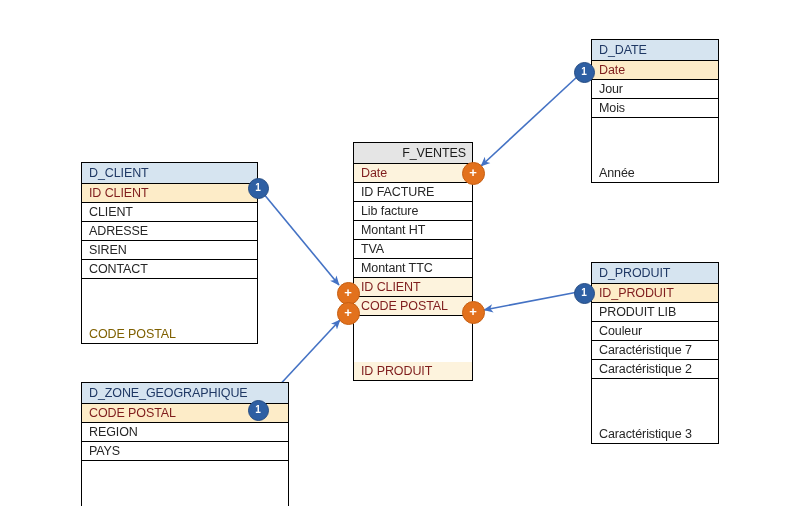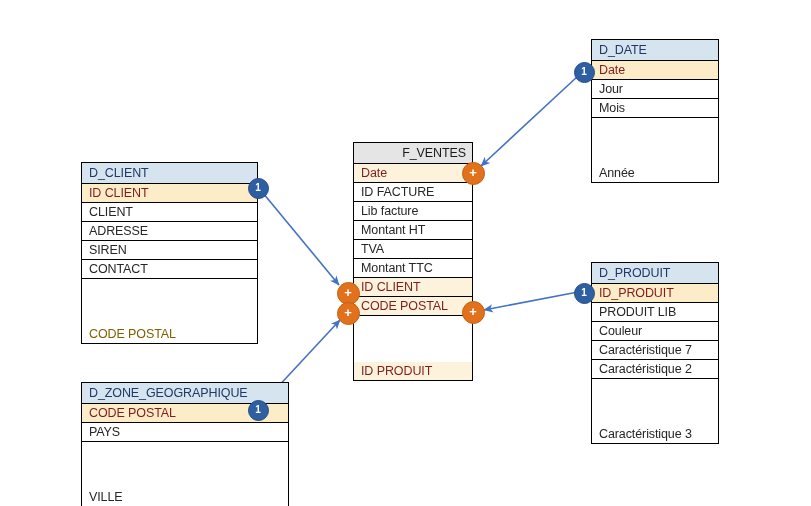--- a/index.html
+++ b/index.html
@@ -162,20 +162,21 @@
         <div class="row key">ID_PRODUIT</div>
         <div class="row">PRODUIT LIB</div>
         <div class="row">Couleur</div>
         <div class="row">Caractéristique 7</div>
         <div class="row">Caractéristique 2</div>
         <div class="row">Caractéristique 3</div>
       </div>
       <div class="table dim" style="left: 81px; top: 382px; width: 208px;">
         <div class="table-header">D_ZONE_GEOGRAPHIQUE</div>
         <div class="row key">CODE POSTAL</div>
+        <div class="row">REGION</div>
         <div class="row">PAYS</div>
         <div class="row">VILLE</div>
       </div>
     </div>
   <div id="markers-layer">
       <div class="marker one" style="left: 573.5px; top: 61.5px;">
         <span>1</span>
       </div>
       <div class="marker many" style="left: 461.5px; top: 161.5px;">
         <span>+</span>

